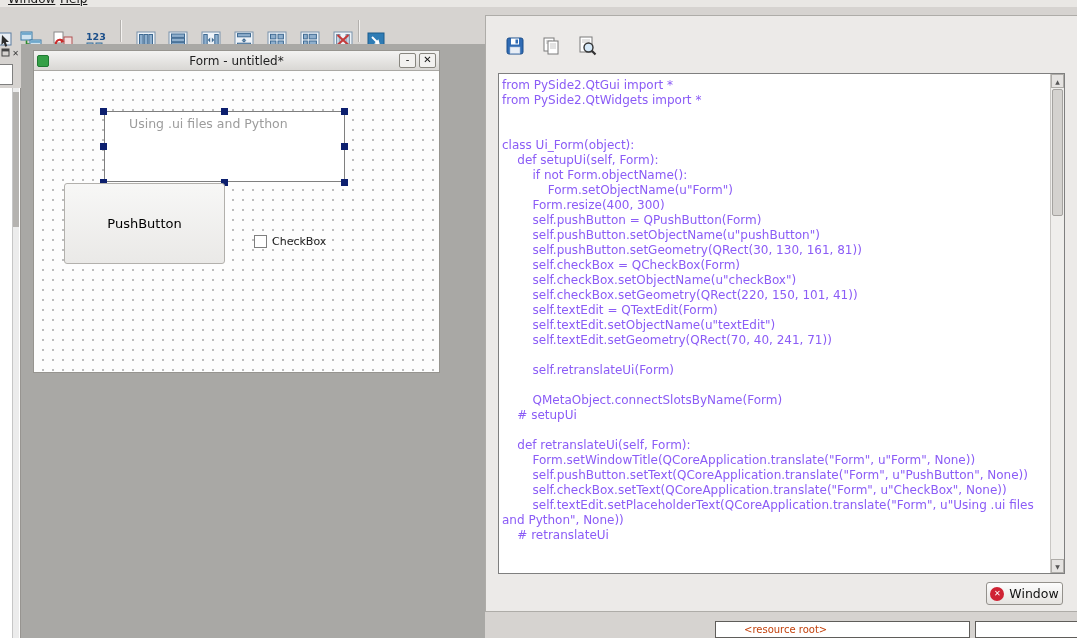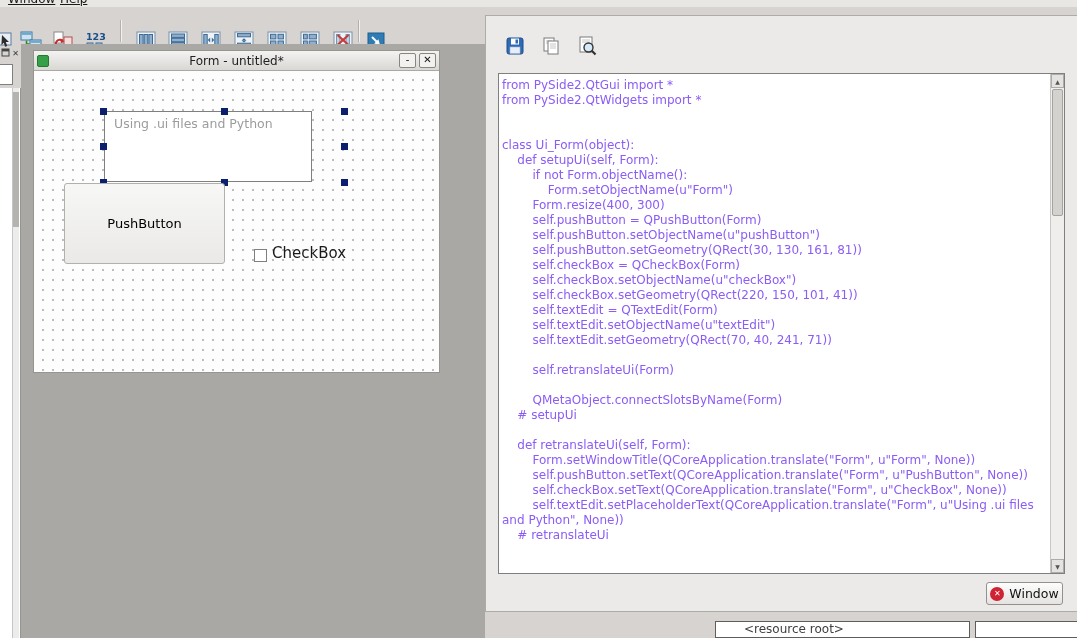--- a/index.html
+++ b/index.html
@@ -30,43 +30,43 @@
   .form-window{position:absolute;left:33px;top:50px;width:407px;height:323px;background:#fdfdfd;border:1px solid #96948f}
   .form-titlebar{position:absolute;left:0;top:0;right:0;height:20px;background:linear-gradient(#f3f3f2,#d9d7d4);border-bottom:1px solid #aaa8a4;display:flex;align-items:center;padding:0 3px}
   .form-icon{width:12px;height:12px;border-radius:2px;background:#35a047;border:1px solid #1f7a32;flex:none}
   .form-title{position:absolute;left:0;right:0;text-align:center;font-size:12px;color:#222}
   .tb-win-btn{position:relative;z-index:2;width:17px;height:15px;margin-left:3px;background:#f2f1ef;border:1px solid #88867f;border-radius:2px;font-size:10px;line-height:12px;text-align:center;color:#111}
   .tb-win-btn.cls{font-weight:bold}
   .spacer{flex:1}
   .form-canvas{position:absolute;left:0;top:20px;width:405px;height:301px;background:#fdfdfd;
      background-image:radial-gradient(circle,#bdbdbd 0.9px,transparent 1px);background-size:10px 10px;background-position:4px 4px}
 
-  .w-textedit{position:absolute;left:70px;top:40px;width:208px;height:71px;background:#fff;border:1px solid #7f7f7f;padding:4px 9px;color:#9c9c9c;font-size:12.5px}
+  .w-textedit{position:absolute;left:70px;top:40px;width:241px;height:71px;background:#fff;border:1px solid #7f7f7f;padding:4px 24px;color:#9c9c9c;font-size:12.5px}
   .handle{position:absolute;width:7px;height:7px;background:#0c1f6e}
   .w-push{position:absolute;left:30px;top:112px;width:161px;height:81px;background:linear-gradient(#f7f7f6,#eae9e7);border:1px solid #b2b0ac;border-radius:3px;display:flex;align-items:center;justify-content:center;font-size:13px;color:#000}
-  .w-check{position:absolute;left:220px;top:150px;width:101px;height:41px;display:flex;align-items:flex-end;gap:5px;font-size:15px}
+  .w-check{position:absolute;left:220px;top:150px;width:101px;height:41px;display:flex;align-items:center;gap:5px;font-size:11px}
   .check-ind{width:13px;height:13px;background:#fff;border:1px solid #7f7f7f;flex:none}
 
   
   .code-dialog{position:absolute;left:485px;top:15px;width:592px;height:597px;background:#eceae8;border:1px solid #aeaca8;border-right:none}
   .dlg-toolbar{position:absolute;left:16px;top:18px;display:flex;gap:10px}
   .dlg-tb-button{width:26px;height:26px;display:flex;align-items:center;justify-content:center;border-radius:3px}
   .code-area{position:absolute;left:12px;top:57px;width:567px;height:501px;background:#fff;border:1px solid #7f7f7f;overflow:hidden}
   .code-text{position:absolute;left:3px;top:4px;right:15px;bottom:0;font-family:"DejaVu Sans",sans-serif;font-size:12px;line-height:15px;white-space:pre;color:#8b5cf6;overflow:hidden}
   .vscroll{position:absolute;right:0;top:0;bottom:0;width:14px;background:#efeeec;border-left:1px solid #c9c7c4}
   .vs-btn{position:absolute;left:0;width:13px;height:14px;background:#e5e3e1;border:1px solid #aeaca8;display:flex;align-items:center;justify-content:center;font-size:6px;color:#555}
   .vs-btn.up{top:0}
   .vs-btn.down{bottom:0}
   .vs-thumb{position:absolute;left:1px;top:15px;width:11px;height:127px;background:#d4d2cf;border:1px solid #a5a3a0;border-radius:2px}
   .close-btn{position:absolute;left:500px;top:566px;width:77px;height:23px;background:linear-gradient(#fdfdfd,#e5e3e0);border:1px solid #94918c;border-radius:3px;display:flex;align-items:center;justify-content:center;gap:5px;font-size:12.5px;color:#111}
   .close-x{width:14px;height:14px;border-radius:50%;background:#cf2233;color:#fff;font-size:8px;font-weight:bold;display:flex;align-items:center;justify-content:center;flex:none}
 
   
   .res-panel{position:absolute;left:715px;top:621px;width:255px;height:17px;background:#fff;border:1px solid #5f5d5a}
-  .res-item{padding-left:28px;font-size:12px;line-height:15px;color:#404040;white-space:nowrap}
+  .res-item{padding-left:28px;font-size:10px;line-height:15px;color:#c2410c;white-space:nowrap}
   .res-panel2{position:absolute;left:975px;top:621px;width:102px;height:17px;background:#fff;border:1px solid #5f5d5a;border-right:none}
 </style>
 </head>
 <body>
 
 <div id="screen">
 
   <div class="menubar">
     <span class="menu-item" style="left:8px">Window</span>
     <span class="menu-item" style="left:60px">Help</span>

